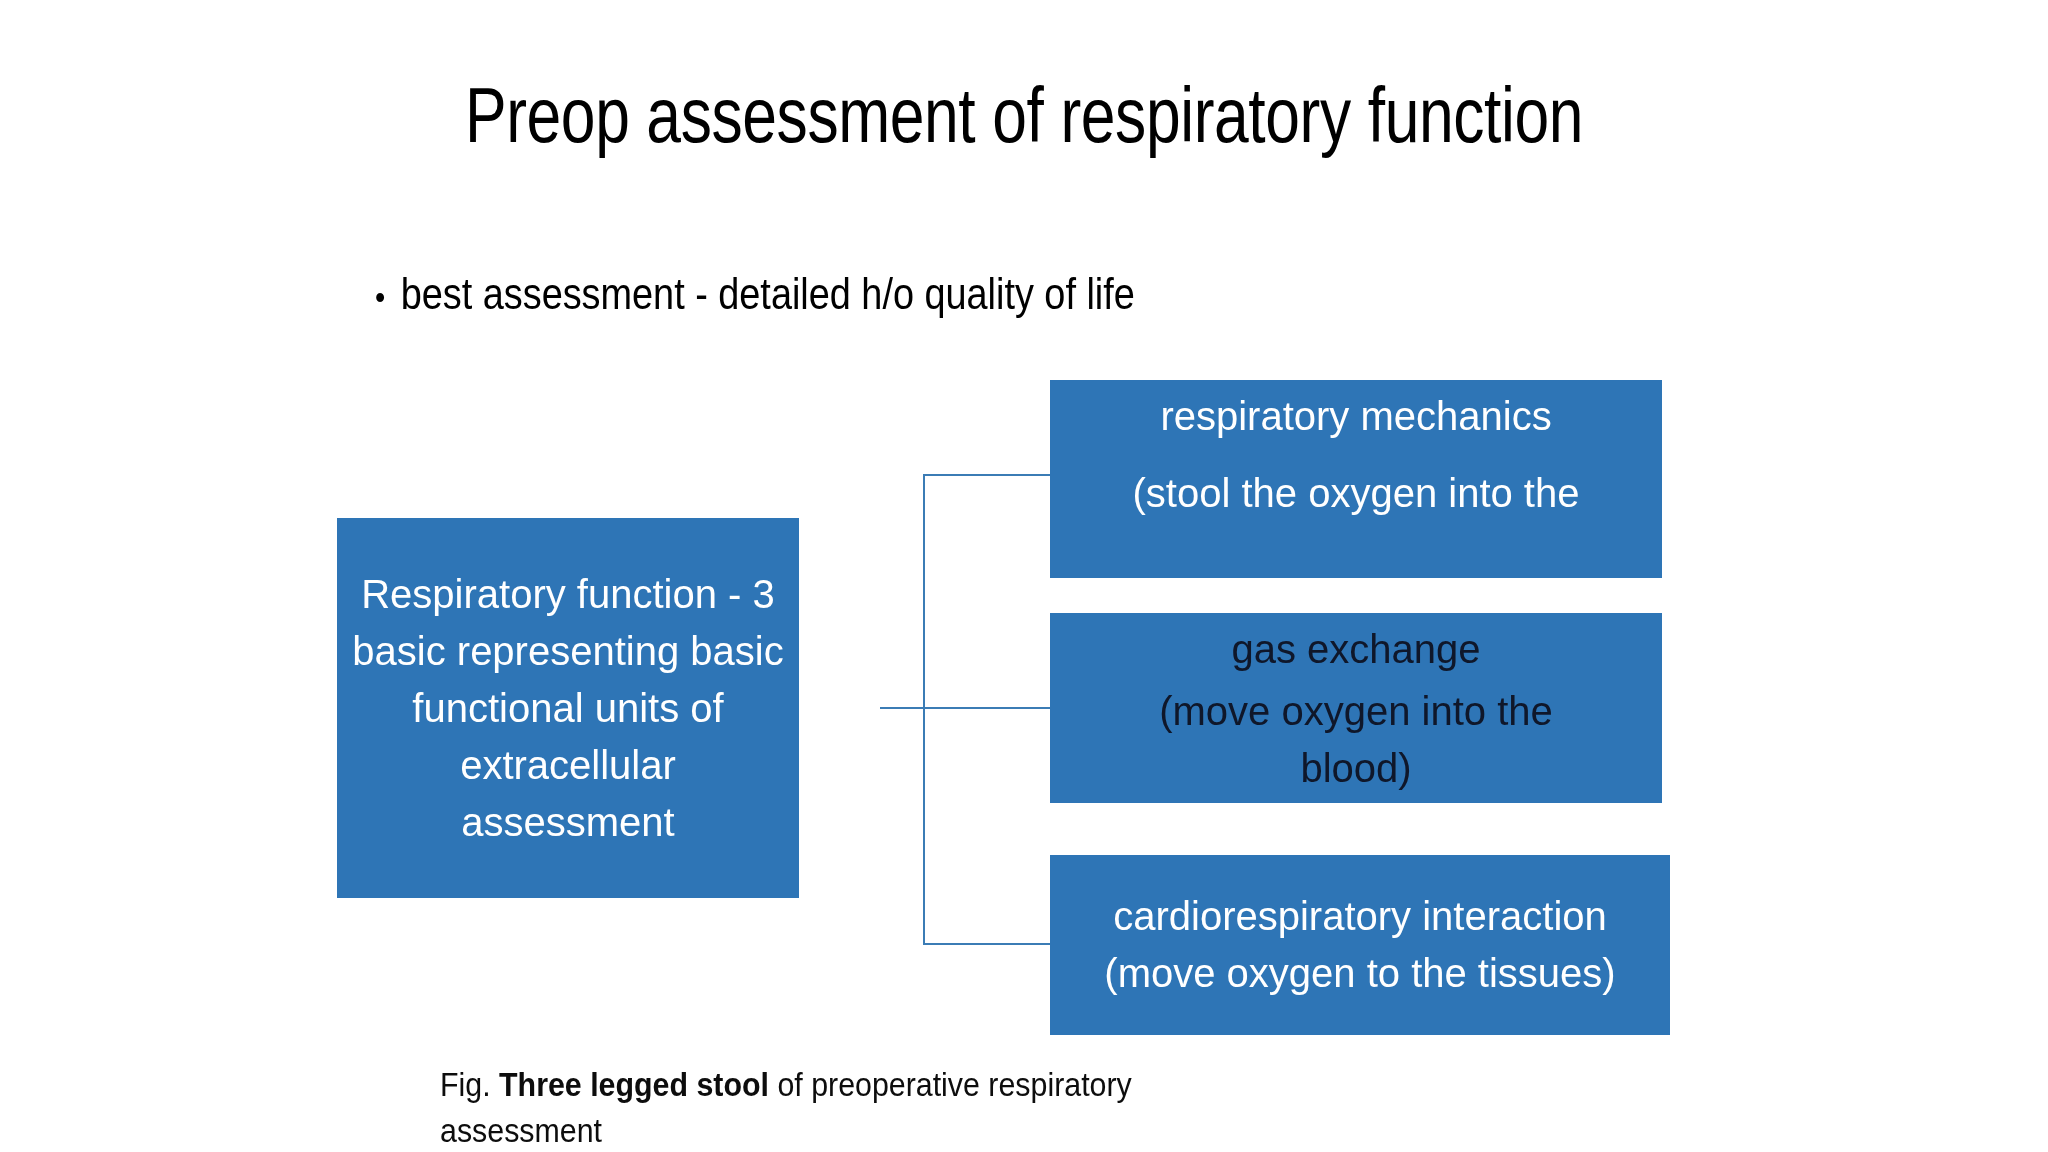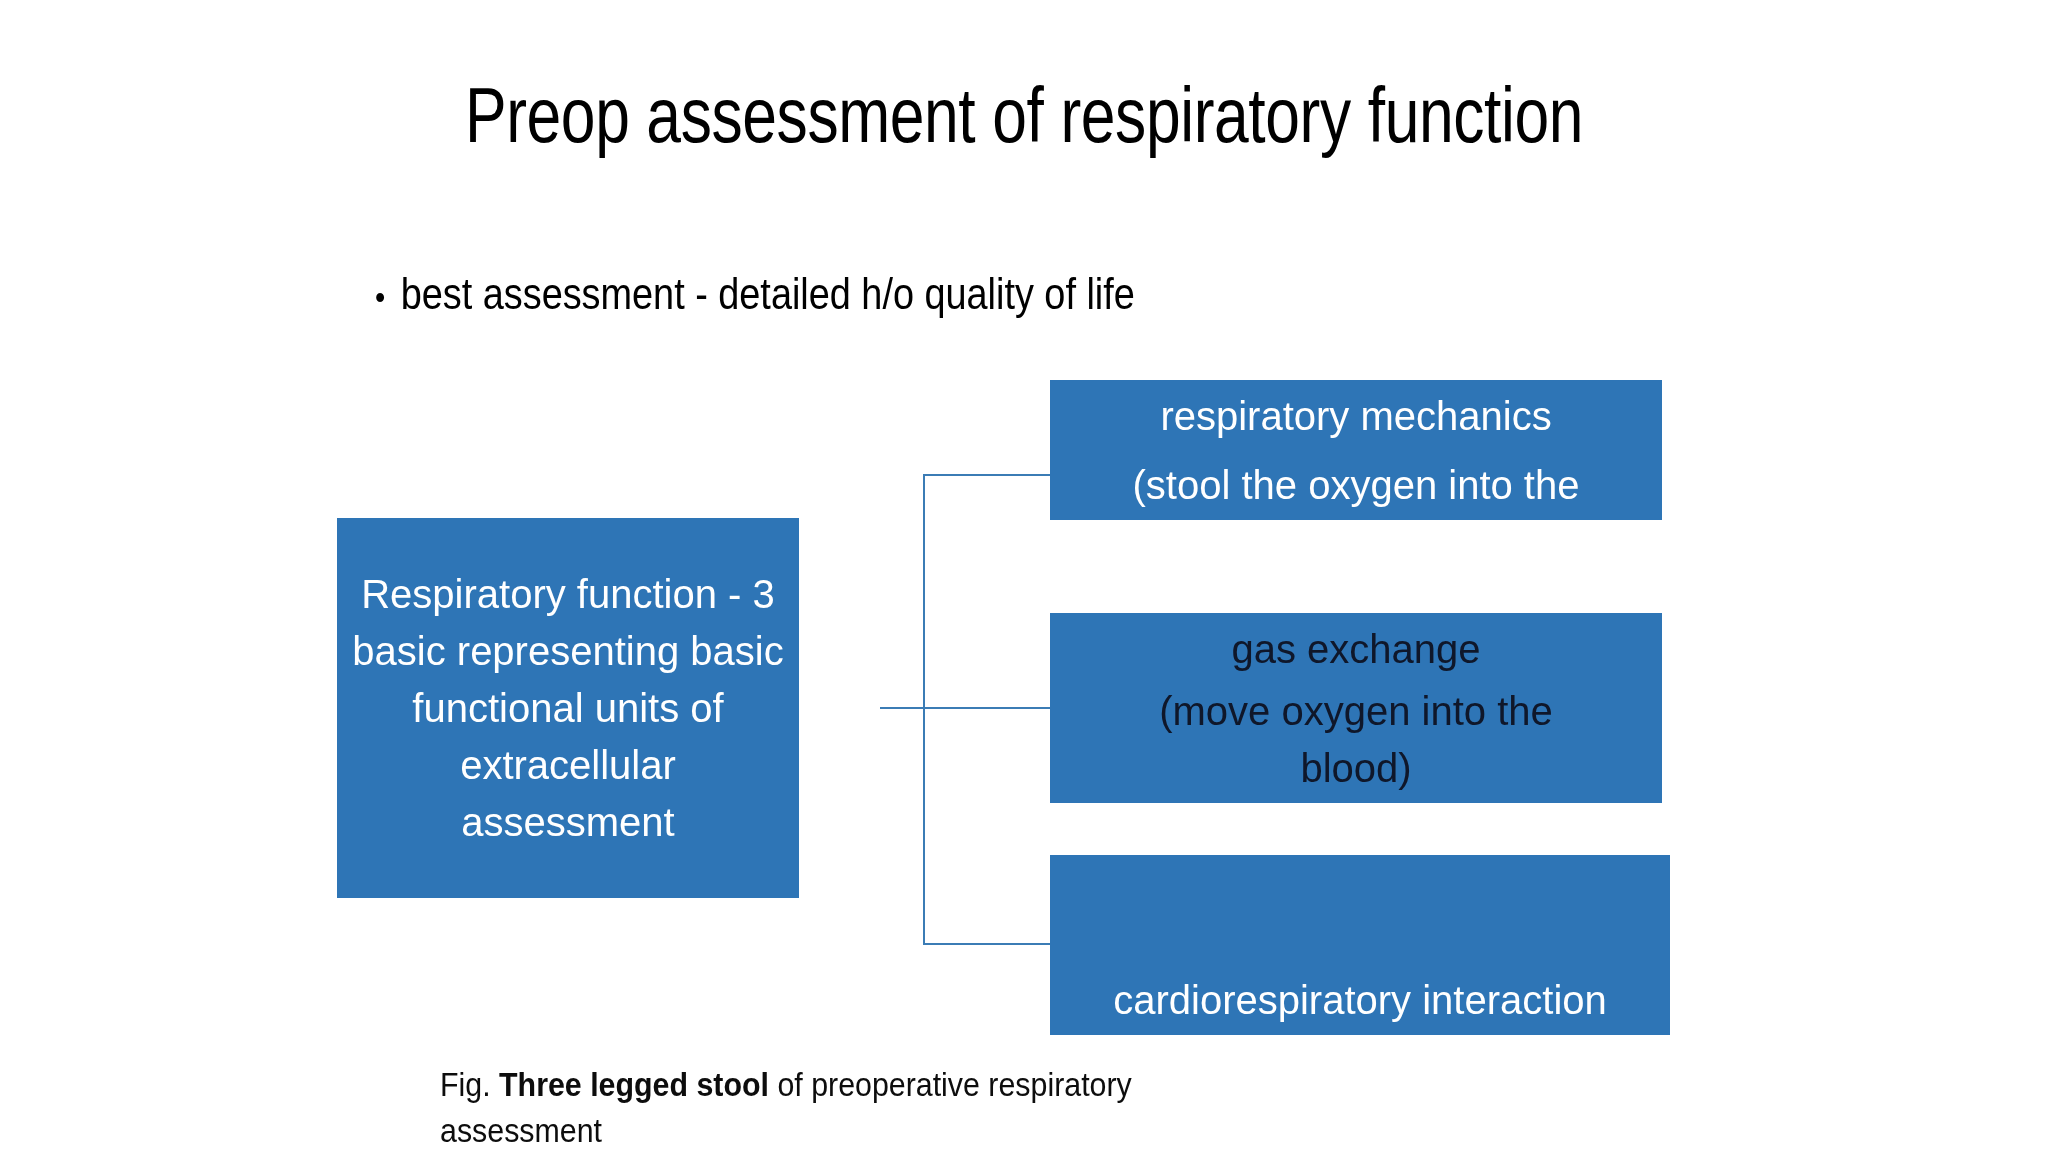--- a/index.html
+++ b/index.html
@@ -84,38 +84,38 @@
     width: 462px;
     height: 380px;
     font-size: 40px;
     line-height: 57px;
   }
 
   #node-mechanics {
     left: 1050px;
     top: 380px;
     width: 612px;
-    height: 140px;
+    height: 198px;
     justify-content: flex-start;
     padding-top: 8px;
   }
   #node-gas {
     left: 1050px;
     top: 613px;
     width: 612px;
     height: 190px;
     justify-content: flex-start;
     padding-top: 8px;
   }
   #node-cardio {
     left: 1050px;
     top: 855px;
     width: 620px;
     height: 180px;
-    justify-content: flex-end;
+    justify-content: center;
   }
   .node .gap { height: 20px; }
 
   
   .conn {
     position: absolute;
     background: #3B7CB5;
   }
   .conn-h { height: 2px; }
   .conn-v { width: 2px; }
@@ -173,19 +173,20 @@
 
   <div class="node" id="node-gas" style="background: rgb(46, 117, 182); color: #0f172a; justify-content: center;">
     <span class="ln">gas exchange</span>
     <span class="gap"></span>
     <span class="ln">(move oxygen into the</span>
     <span class="ln">blood)</span>
   </div>
 
   <div class="node" id="node-cardio" style="background: rgb(46, 117, 182); color: rgb(255, 255, 255);">
     <span class="ln">cardiorespiratory interaction</span>
+    <span class="ln">(move oxygen to the tissues)</span>
   </div>
 
 </div>
 
 <div id="caption">
   <span>Fig. </span><b>Three legged stool</b><span> of preoperative respiratory assessment</span>
 </div>
 
 </body></html>

